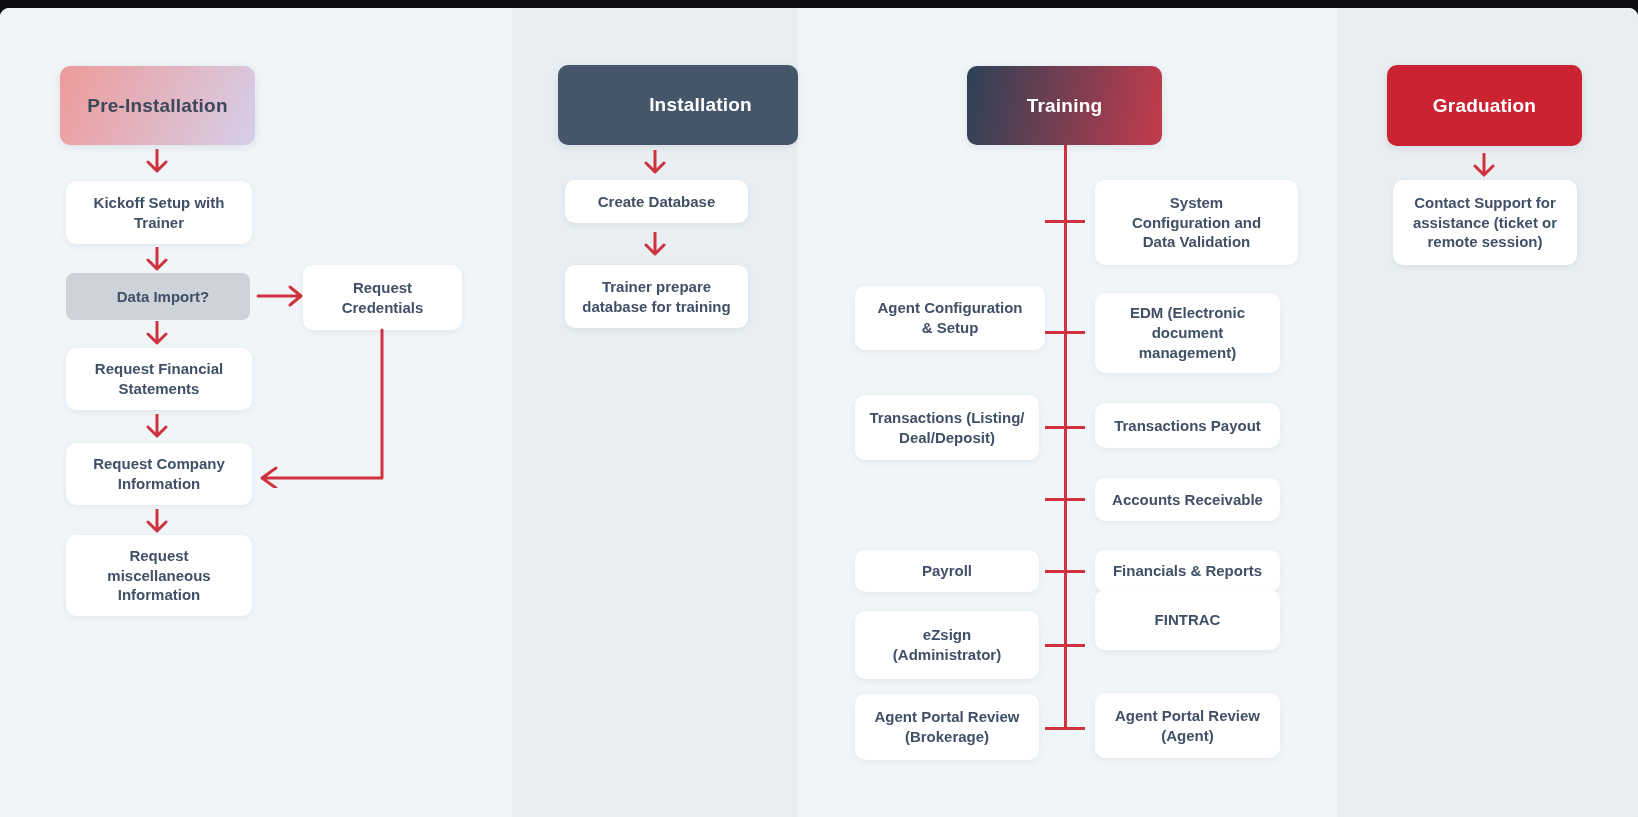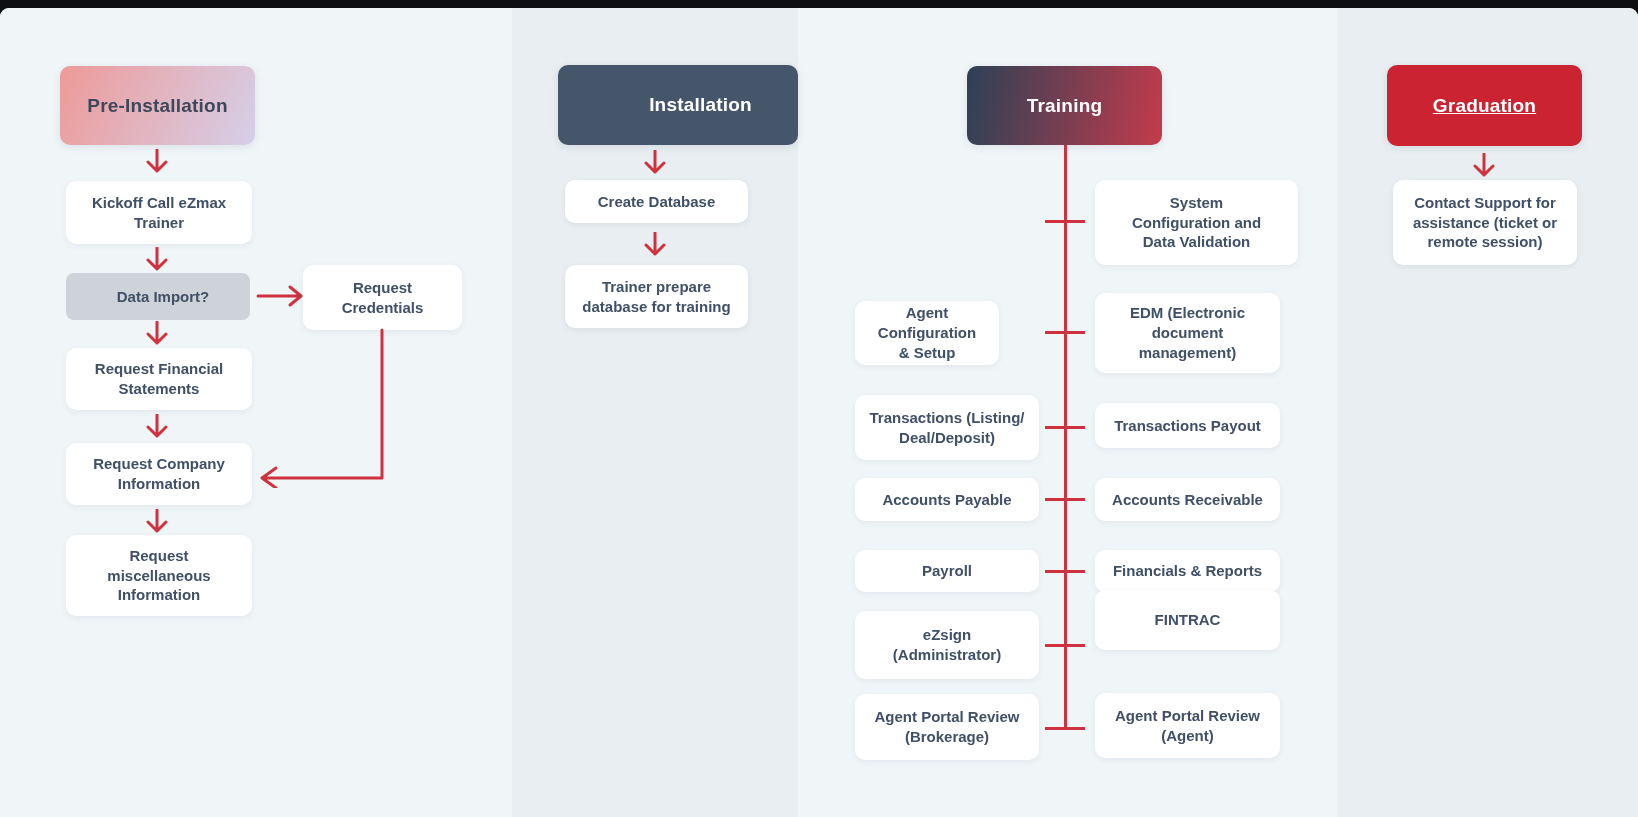--- a/index.html
+++ b/index.html
@@ -12,21 +12,21 @@
   .stripe.light{background:var(--stripe_light,#f0f5f8);}
   .stripe.dark{background:var(--stripe_dark,#e8eef1);}
   .hdr{
     position:absolute;display:flex;align-items:center;justify-content:center;
     border-radius:10px;font-weight:700;font-size:19px;letter-spacing:.2px;
     color:#fff;box-shadow:0 2px 8px rgba(30,50,80,.10);
   }
   .hdr1{background:linear-gradient(115deg,var(--h1a,#ee9a98),var(--h1b,#d5cfe9));color:var(--h1text,#3f485b);}
   .hdr2{background:var(--h2bg,#46566a);padding-left:45px;}
   .hdr3{background:linear-gradient(100deg,var(--h3a,#2c4156),var(--h3b,#c33b4c));}
-  .hdr4{background:var(--h4bg,#cb2331);text-decoration:underline;}
+  .hdr4{background:var(--h4bg,#cb2331);}
   .node{
     position:absolute;display:flex;align-items:center;justify-content:center;
     background:#fff;border-radius:10px;box-shadow:0 2px 6px rgba(30,50,80,.07);
     color:var(--box_text,#405067);font-weight:700;font-size:15px;line-height:1.32;
     text-align:center;white-space:pre-line;padding:4px 8px;box-sizing:border-box;
   }
   .node.gray{background:var(--gray_box,#cdd3d9);box-shadow:none;border-radius:8px;padding-left:18px;}
   .arr{position:absolute;color:var(--red,#cf323f);}
   .vline,.hline{position:absolute;background:var(--red,#cf323f);}
 </style>
@@ -39,21 +39,21 @@
   <div class="stripe dark" style="left:512px;width:286px"></div>
   <div class="stripe light" style="left:798px;width:539px"></div>
   <div class="stripe dark" style="left:1337px;width:301px"></div>
 
   <div class="hdr hdr1" style="left:60px;top:58px;width:195px;height:79px">Pre-Installation</div>
 
   <svg class="arr" style="left:145px;top:141px" width="24" height="25" viewBox="0 0 24 25">
     <path d="M12 1 V22 M3 13 L12 22 L21 13" fill="none" stroke="currentColor" stroke-width="3" stroke-linecap="round" stroke-linejoin="round"></path>
   </svg>
 
-  <div class="node" style="left:66px;top:173px;width:186px;height:63px">Kickoff Call eZmax
+  <div class="node" style="left:66px;top:173px;width:186px;height:63px">Kickoff Setup with
 Trainer</div>
 
   <svg class="arr" style="left:145px;top:239px" width="24" height="25" viewBox="0 0 24 25">
     <path d="M12 1 V22 M3 13 L12 22 L21 13" fill="none" stroke="currentColor" stroke-width="3" stroke-linecap="round" stroke-linejoin="round"></path>
   </svg>
 
   <div class="node gray" style="left:66px;top:265px;width:184px;height:47px">Data Import?</div>
 
   <svg class="arr" style="left:256px;top:276px" width="48" height="24" viewBox="0 0 48 24">
     <path d="M2 12 H44 M34 3 L45 12 L34 21" fill="none" stroke="currentColor" stroke-width="3" stroke-linecap="round" stroke-linejoin="round"></path>
@@ -108,25 +108,24 @@
   <div class="vline" style="left:1064px;top:137px;width:3px;height:585px"></div>
 
   <div class="hline" style="left:1045px;top:212px;width:40px;height:3px"></div>
   <div class="hline" style="left:1045px;top:323px;width:40px;height:3px"></div>
   <div class="hline" style="left:1045px;top:418px;width:40px;height:3px"></div>
   <div class="hline" style="left:1045px;top:490px;width:40px;height:3px"></div>
   <div class="hline" style="left:1045px;top:562px;width:40px;height:3px"></div>
   <div class="hline" style="left:1045px;top:636px;width:40px;height:3px"></div>
   <div class="hline" style="left:1045px;top:719px;width:40px;height:3px"></div>
 
-  <div class="node" style="left:855px;top:293px;width:144px;height:64px">Agent Configuration
+  <div class="node" style="left:855px;top:278px;width:190px;height:64px">Agent Configuration
 &amp; Setup</div>
   <div class="node" style="left:855px;top:387px;width:184px;height:65px">Transactions (Listing/
 Deal/Deposit)</div>
-  <div class="node" style="left:855px;top:470px;width:184px;height:43px">Accounts Payable</div>
   <div class="node" style="left:855px;top:542px;width:184px;height:42px">Payroll</div>
   <div class="node" style="left:855px;top:603px;width:184px;height:68px">eZsign
 (Administrator)</div>
   <div class="node" style="left:855px;top:686px;width:184px;height:66px">Agent Portal Review
 (Brokerage)</div>
 
   <div class="node" style="left:1095px;top:172px;width:203px;height:85px">System
 Configuration and
 Data Validation</div>
   <div class="node" style="left:1095px;top:285px;width:185px;height:80px">EDM (Electronic

